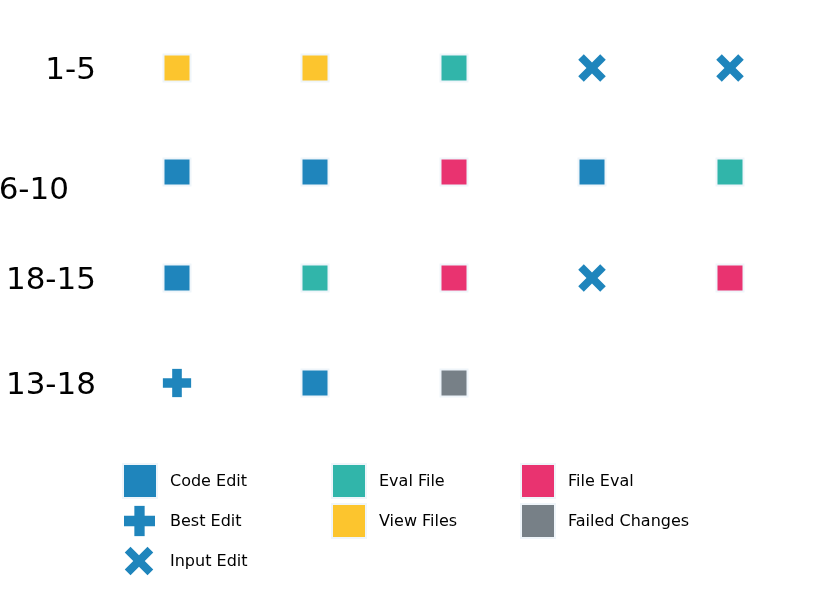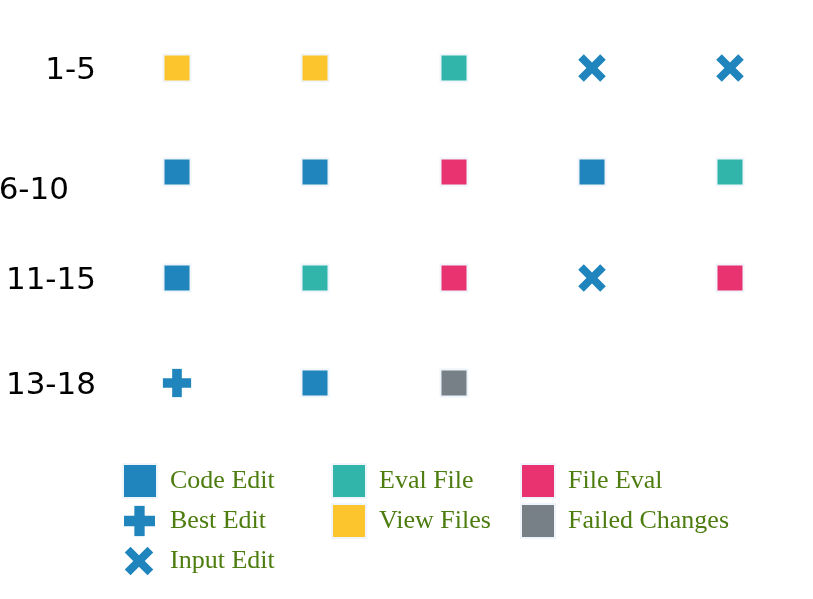--- a/index.html
+++ b/index.html
@@ -14,21 +14,21 @@
     transform:translateY(-50%);
     font-size:31px;color:#000;white-space:nowrap;
   }
   .marker{position:absolute;transform:translate(-50%,-50%);}
   .marker-square{box-shadow:0 0 0 2px rgba(228,238,246,.6);}
   .marker svg{display:block;}
   .legend-item{position:absolute;height:0;}
   .legend-swatch{position:absolute;transform:translateY(-50%);left:0;top:0;}
   .legend-label{
     position:absolute;left:46px;top:0;transform:translateY(-52%);
-    font-size:26px;color:#4d7c0f;white-space:nowrap;font-family:Liberation Serif, serif;
+    font-size:16px;color:#000000;white-space:nowrap;
   }
 </style>
 </head>
 <body>
 
 <div id="figure">
   <div id="plot-area">
       <div class="row-label" style="top: 68px; right: 717px;">1-5</div>
       <div class="marker marker-square" style="width: 25px; height: 25px; background: rgb(252, 197, 46); left: 177px; top: 68px;"></div>
       <div class="marker marker-square" style="width: 25px; height: 25px; background: rgb(252, 197, 46); left: 315px; top: 68px;"></div>
@@ -42,21 +42,21 @@
         <svg width="29" height="29" viewBox="0 0 24 24">
           <path d="M5.2 0.6 L12 7.4 L18.8 0.6 L23.4 5.2 L16.6 12 L23.4 18.8 L18.8 23.4 L12 16.6 L5.2 23.4 L0.6 18.8 L7.4 12 L0.6 5.2 Z" fill="#1f85bc"></path>
         </svg>
       </div>
       <div class="row-label" style="top: 172px; right: 744px; margin-top: 16px;">6-10</div>
       <div class="marker marker-square" style="width: 25px; height: 25px; background: rgb(31, 133, 188); left: 177px; top: 172px;"></div>
       <div class="marker marker-square" style="width: 25px; height: 25px; background: rgb(31, 133, 188); left: 315px; top: 172px;"></div>
       <div class="marker marker-square" style="width: 25px; height: 25px; background: rgb(233, 51, 112); left: 454px; top: 172px;"></div>
       <div class="marker marker-square" style="width: 25px; height: 25px; background: rgb(31, 133, 188); left: 592px; top: 172px;"></div>
       <div class="marker marker-square" style="width: 25px; height: 25px; background: rgb(49, 181, 170); left: 730px; top: 172px;"></div>
-      <div class="row-label" style="top: 278px; right: 717px;">11-15</div>
+      <div class="row-label" style="top: 278px; right: 717px;">18-15</div>
       <div class="marker marker-square" style="width: 25px; height: 25px; background: rgb(31, 133, 188); left: 177px; top: 278px;"></div>
       <div class="marker marker-square" style="width: 25px; height: 25px; background: rgb(49, 181, 170); left: 315px; top: 278px;"></div>
       <div class="marker marker-square" style="width: 25px; height: 25px; background: rgb(233, 51, 112); left: 454px; top: 278px;"></div>
       <div class="marker" style="left: 592px; top: 278px;">
         <svg width="29" height="29" viewBox="0 0 24 24">
           <path d="M5.2 0.6 L12 7.4 L18.8 0.6 L23.4 5.2 L16.6 12 L23.4 18.8 L18.8 23.4 L12 16.6 L5.2 23.4 L0.6 18.8 L7.4 12 L0.6 5.2 Z" fill="#1f85bc"></path>
         </svg>
       </div>
       <div class="marker marker-square" style="width: 25px; height: 25px; background: rgb(233, 51, 112); left: 730px; top: 278px;"></div>
       <div class="row-label" style="top: 383px; right: 717px;">13-18</div>

